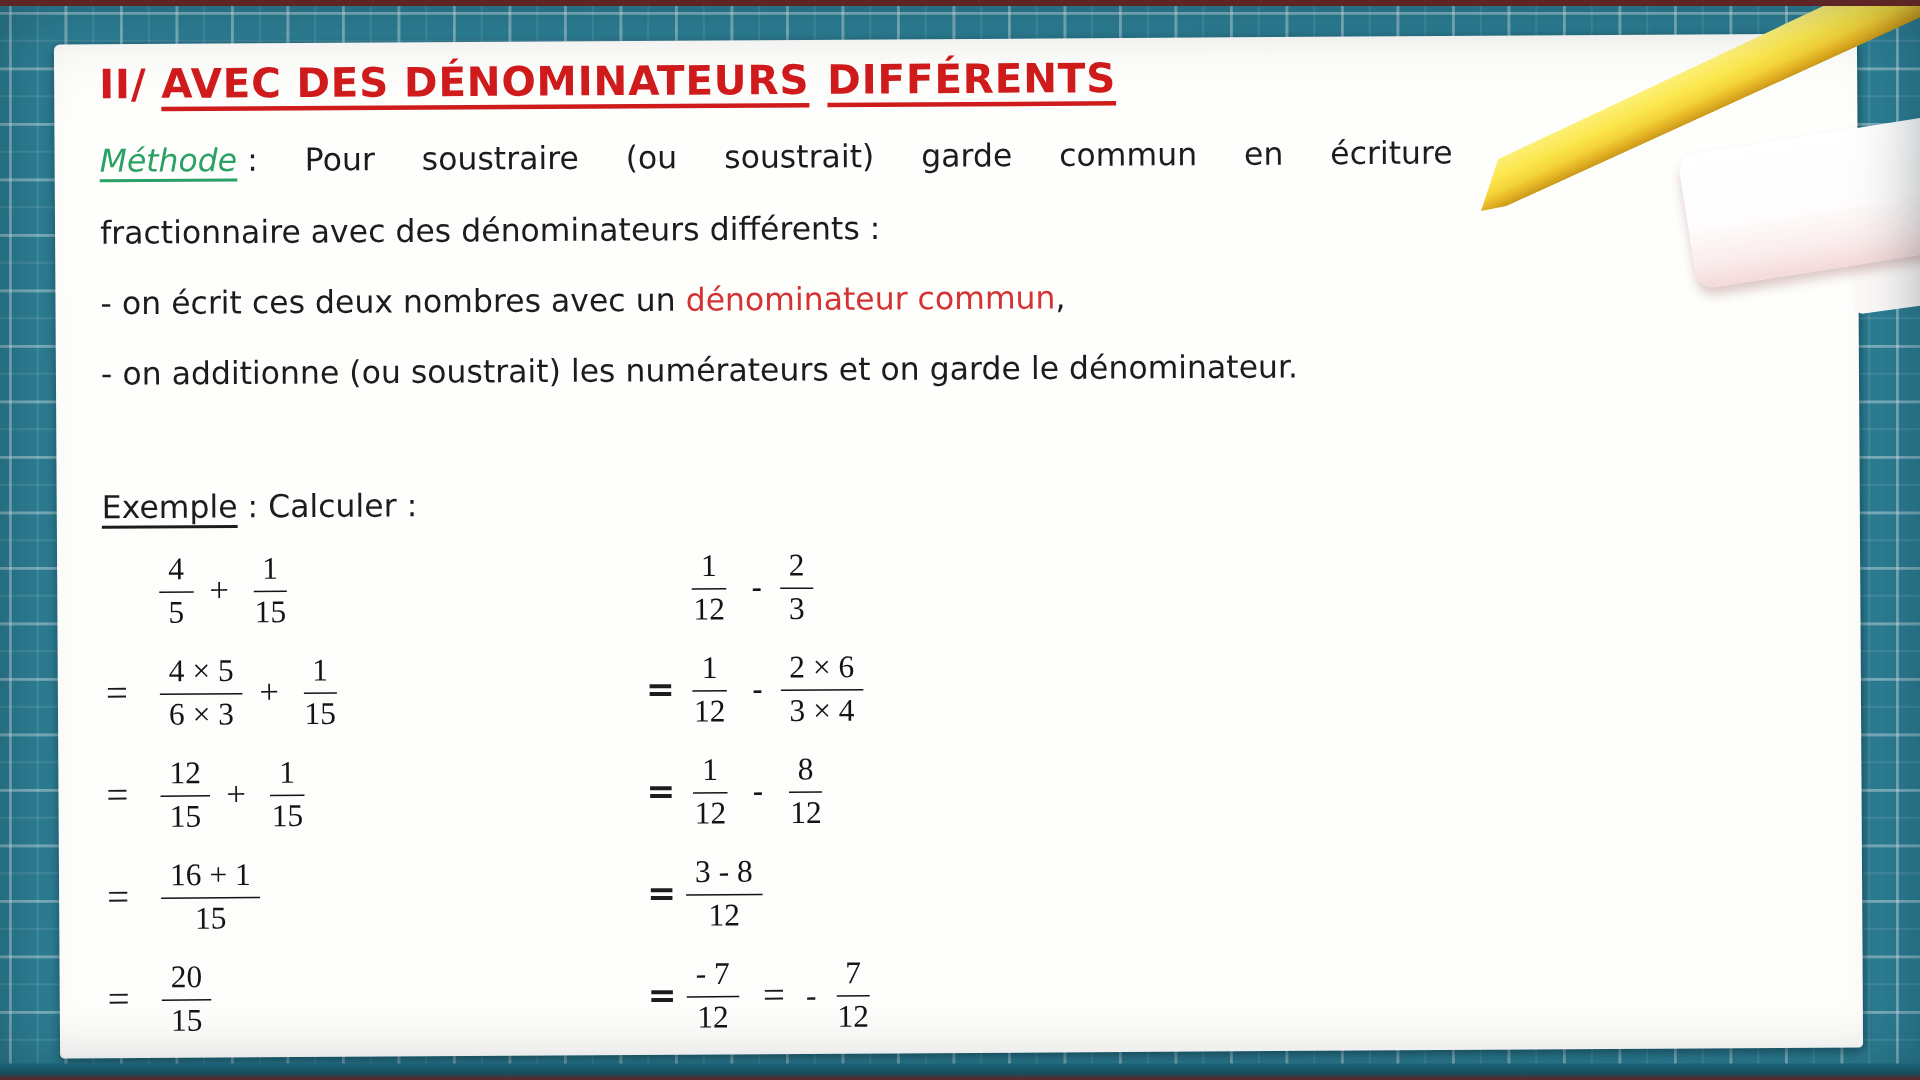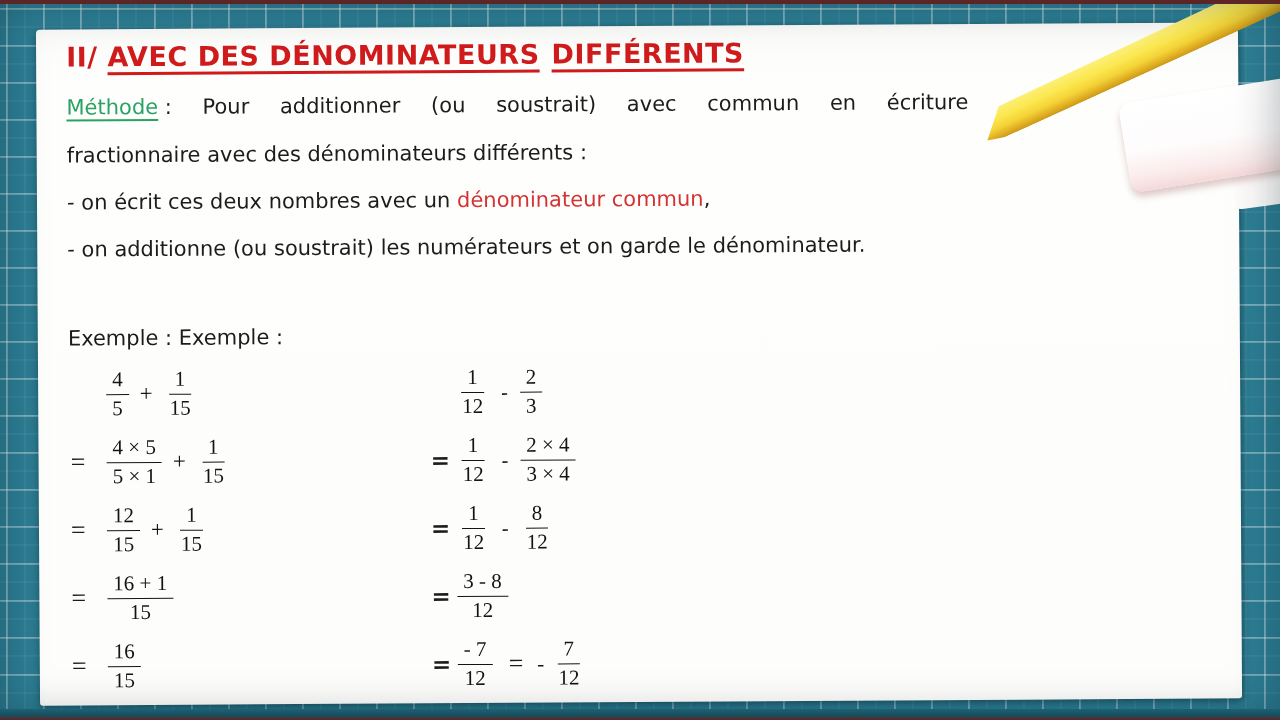--- a/index.html
+++ b/index.html
@@ -69,29 +69,29 @@
   }
   .title .u { text-decoration:underline; text-decoration-thickness:2.5px; text-underline-offset:6px; }
   .title .u2 { margin-left:12px; }
 
   .bodytext { color:#1c1c1c; font-size:21px; }
 
   .method-line1 {
     position:absolute; left:30px; top:66px; width:902px;
     display:flex; justify-content:space-between; align-items:baseline;
   }
-  .green-u { color:#2aa263; text-decoration:underline; text-decoration-color:#2aa263; text-decoration-thickness:2px; text-underline-offset:5px; }
+  .green-u { color:#2aa263; text-decoration:underline; text-decoration-color:#2aa263; text-decoration-thickness:2px; text-underline-offset:5px;font-style:italic; }
   .method-line2 { position:absolute; left:30px; top:114px; white-space:nowrap; }
 
   .bullet1 { position:absolute; left:30px; top:161px; white-space:nowrap; }
   .bullet2 { position:absolute; left:30px; top:208px; white-space:nowrap; }
   .red-text { color:#d43333; }
 
   .example-line { position:absolute; left:30px; top:297px; white-space:nowrap; }
-  .black-u { text-decoration-thickness:2px; text-underline-offset:5px; }
+  .black-u { text-decoration:underline; text-decoration-thickness:2px; text-underline-offset:5px; }
 
   
   .math-col { position:absolute; top:336px; }
   .math-col.left { left:32px; }
   .math-col.right { left:392px; }
 
   .mrow { display:flex; align-items:center; height:58px; margin-bottom:10px; }
 
   .eq {
     font-family:"Liberation Serif", serif; font-size:26px; color:#1c1c1c;
@@ -119,53 +119,53 @@
   <div class="bg-grid"></div>
   <div class="top-band"></div>
 
   <div class="paper">
 
     <h1 class="title"><span>II/ </span><span class="u">AVEC DES DÉNOMINATEURS</span><span class="u u2">DIFFÉRENTS</span></h1>
 
     <div class="method-line1 bodytext">
       <span><span class="green-u">Méthode</span><span> :</span></span>
       <span>Pour</span>
-      <span>additionner</span>
+      <span>soustraire</span>
       <span>(ou</span>
       <span>soustrait)</span>
-      <span>avec</span>
+      <span>garde</span>
       <span>commun</span>
       <span>en</span>
       <span>écriture</span>
     </div>
     <div class="method-line2 bodytext">fractionnaire avec des dénominateurs différents :</div>
 
     <div class="bullet1 bodytext"><span>- on écrit ces deux nombres avec un </span><span class="red-text">dénominateur commun</span><span>,</span></div>
     <div class="bullet2 bodytext">- on additionne (ou soustrait) les numérateurs et on garde le dénominateur.</div>
 
-    <div class="example-line bodytext"><span class="black-u">Exemple</span><span> : Exemple :</span></div>
+    <div class="example-line bodytext"><span class="black-u">Exemple</span><span> : Calculer :</span></div>
 
     <div class="math-col left">
       <div class="mrow">
         <span class="eq ph">=</span>
         <span class="frac">
             <span class="num">4</span>
             <span class="den">5</span>
           </span>
         <span class="op">+</span>
         <span class="frac">
             <span class="num">1</span>
             <span class="den">15</span>
           </span>
       </div>
       <div class="mrow">
         <span class="eq">=</span>
         <span class="frac">
             <span class="num">4 × 5</span>
-            <span class="den">5 × 1</span>
+            <span class="den">6 × 3</span>
           </span>
         <span class="op">+</span>
         <span class="frac">
             <span class="num">1</span>
             <span class="den">15</span>
           </span>
       </div>
       <div class="mrow">
         <span class="eq">=</span>
         <span class="frac">
@@ -181,21 +181,21 @@
       <div class="mrow">
         <span class="eq">=</span>
         <span class="frac">
             <span class="num">16 + 1</span>
             <span class="den">15</span>
           </span>
       </div>
       <div class="mrow">
         <span class="eq">=</span>
         <span class="frac">
-            <span class="num">16</span>
+            <span class="num">20</span>
             <span class="den">15</span>
           </span>
       </div>
     </div>
 
     <div class="math-col right">
       <div class="mrow">
         <span class="eq bold ph">=</span>
         <span class="frac">
             <span class="num">1</span>
@@ -208,21 +208,21 @@
           </span>
       </div>
       <div class="mrow">
         <span class="eq bold">=</span>
         <span class="frac">
             <span class="num">1</span>
             <span class="den">12</span>
           </span>
         <span class="op minus">-</span>
         <span class="frac">
-            <span class="num">2 × 4</span>
+            <span class="num">2 × 6</span>
             <span class="den">3 × 4</span>
           </span>
       </div>
       <div class="mrow">
         <span class="eq bold">=</span>
         <span class="frac">
             <span class="num">1</span>
             <span class="den">12</span>
           </span>
         <span class="op minus">-</span>

